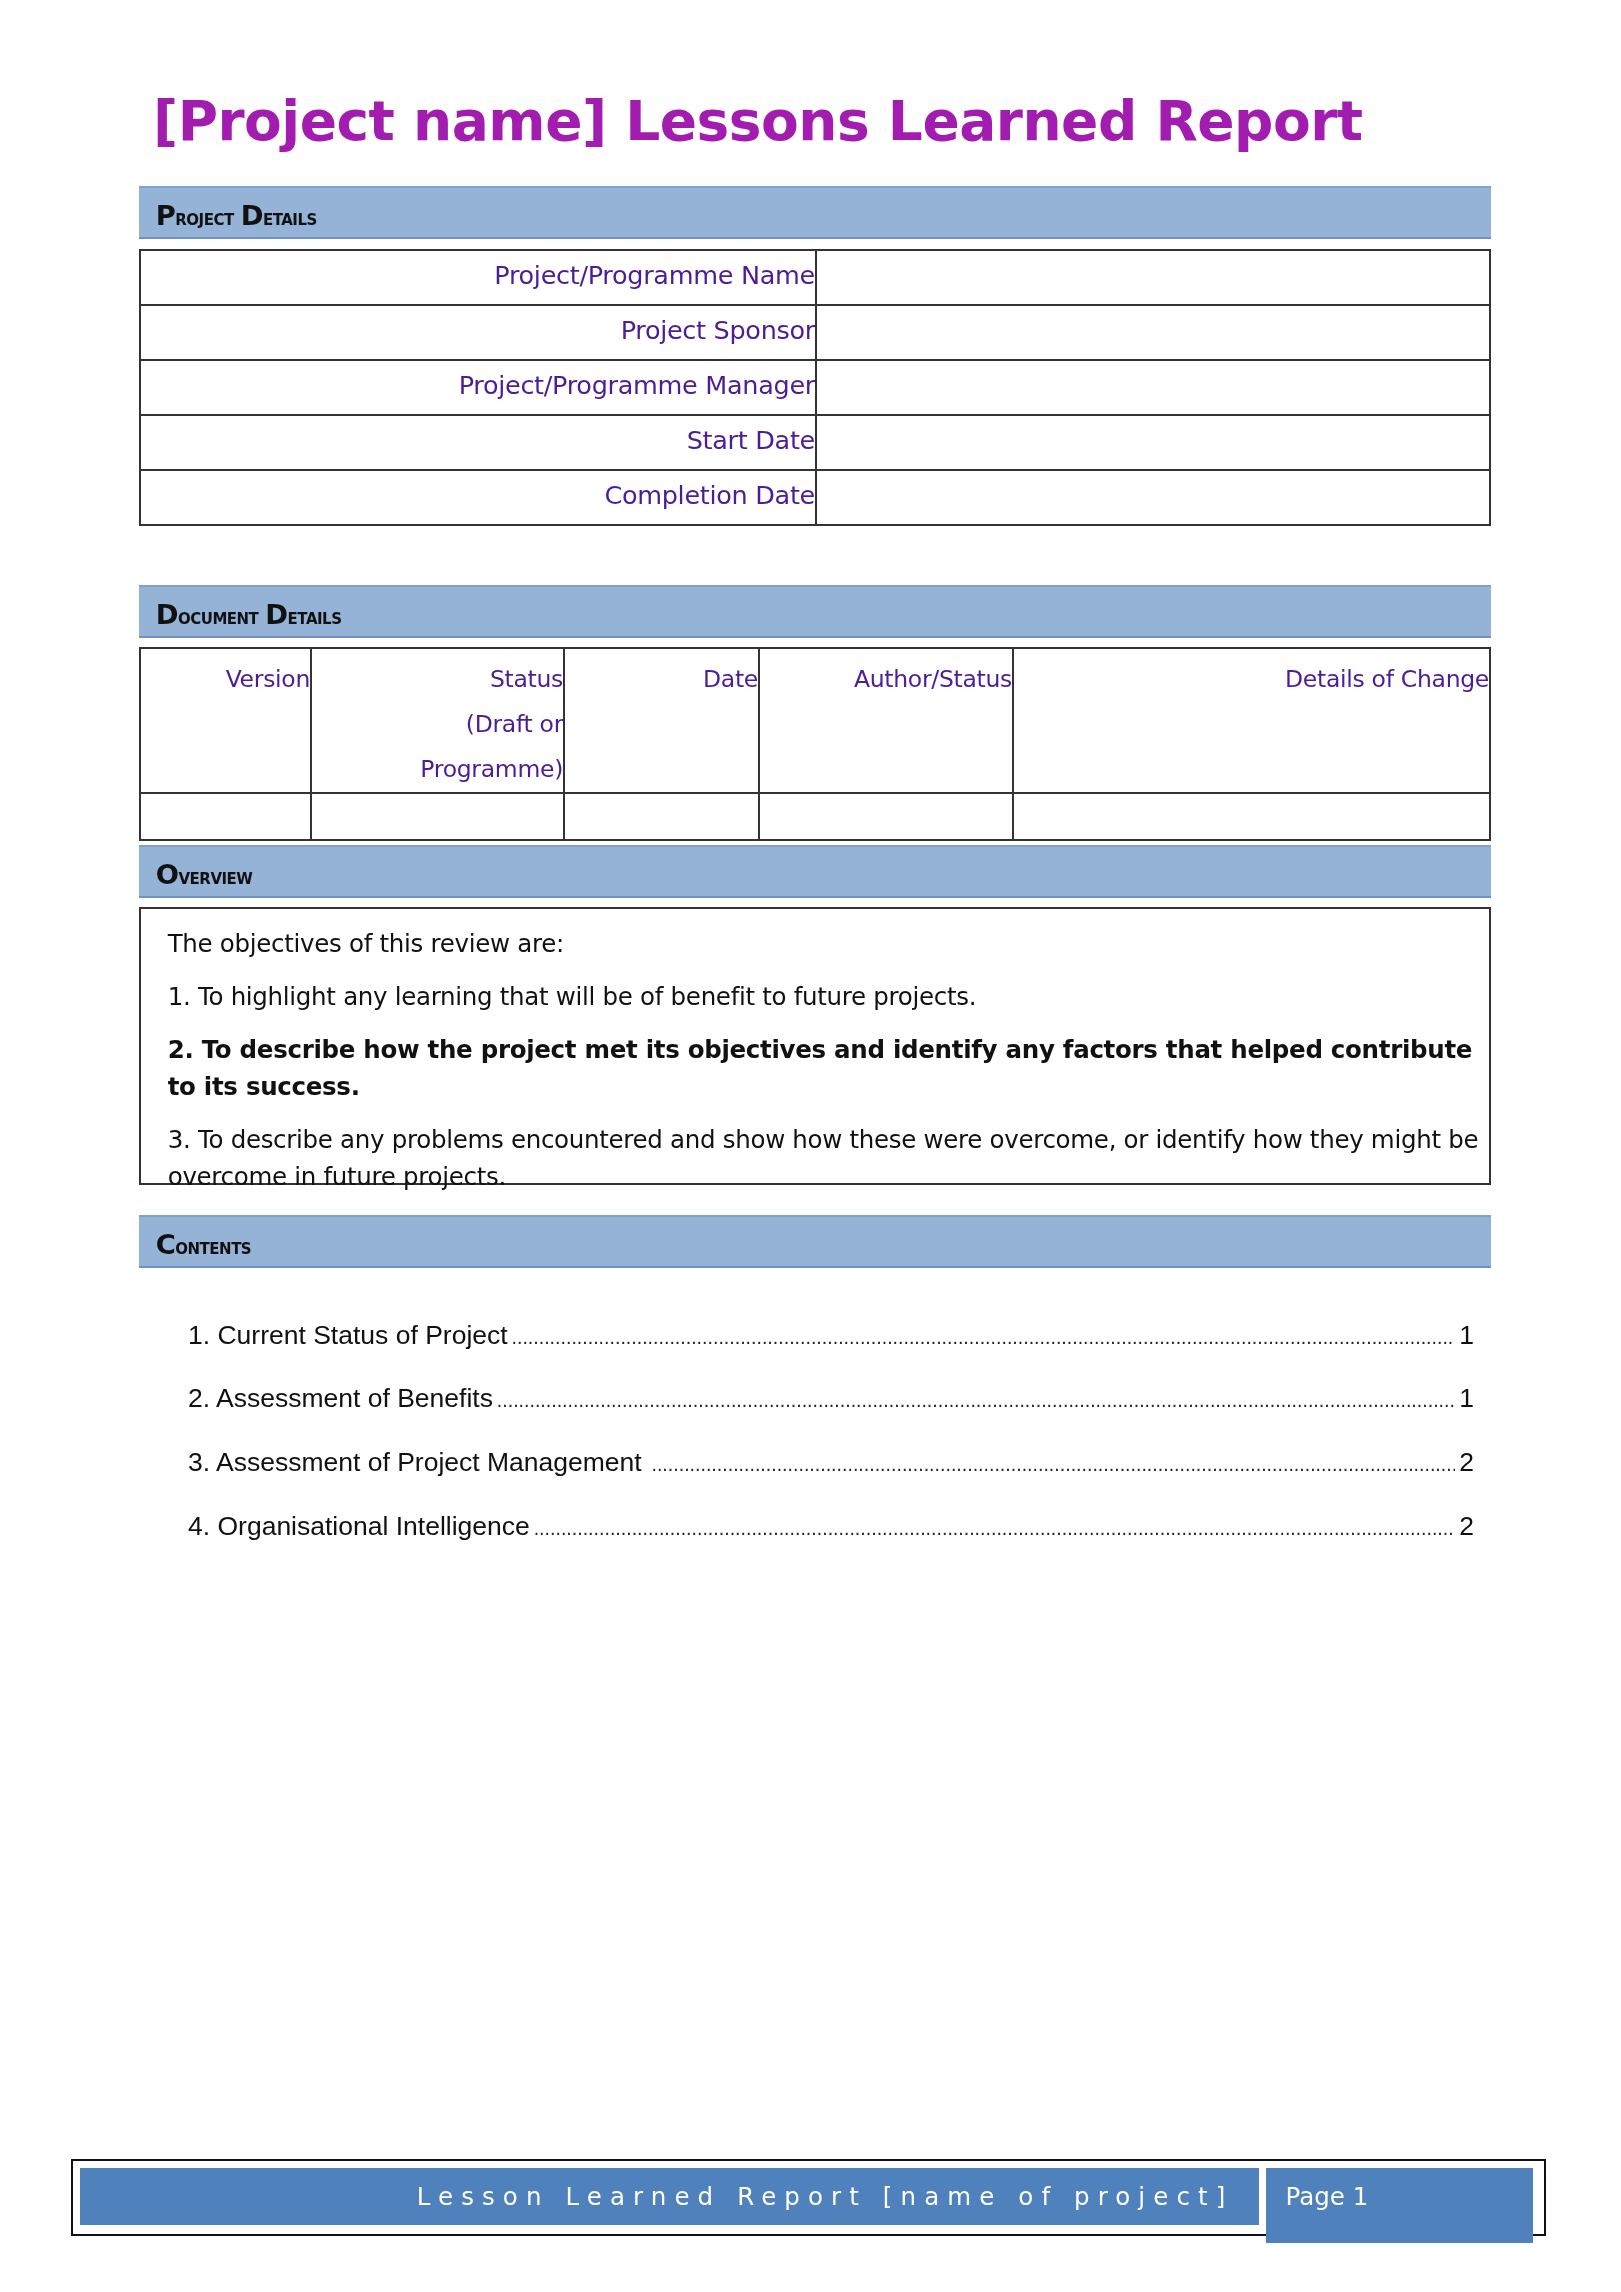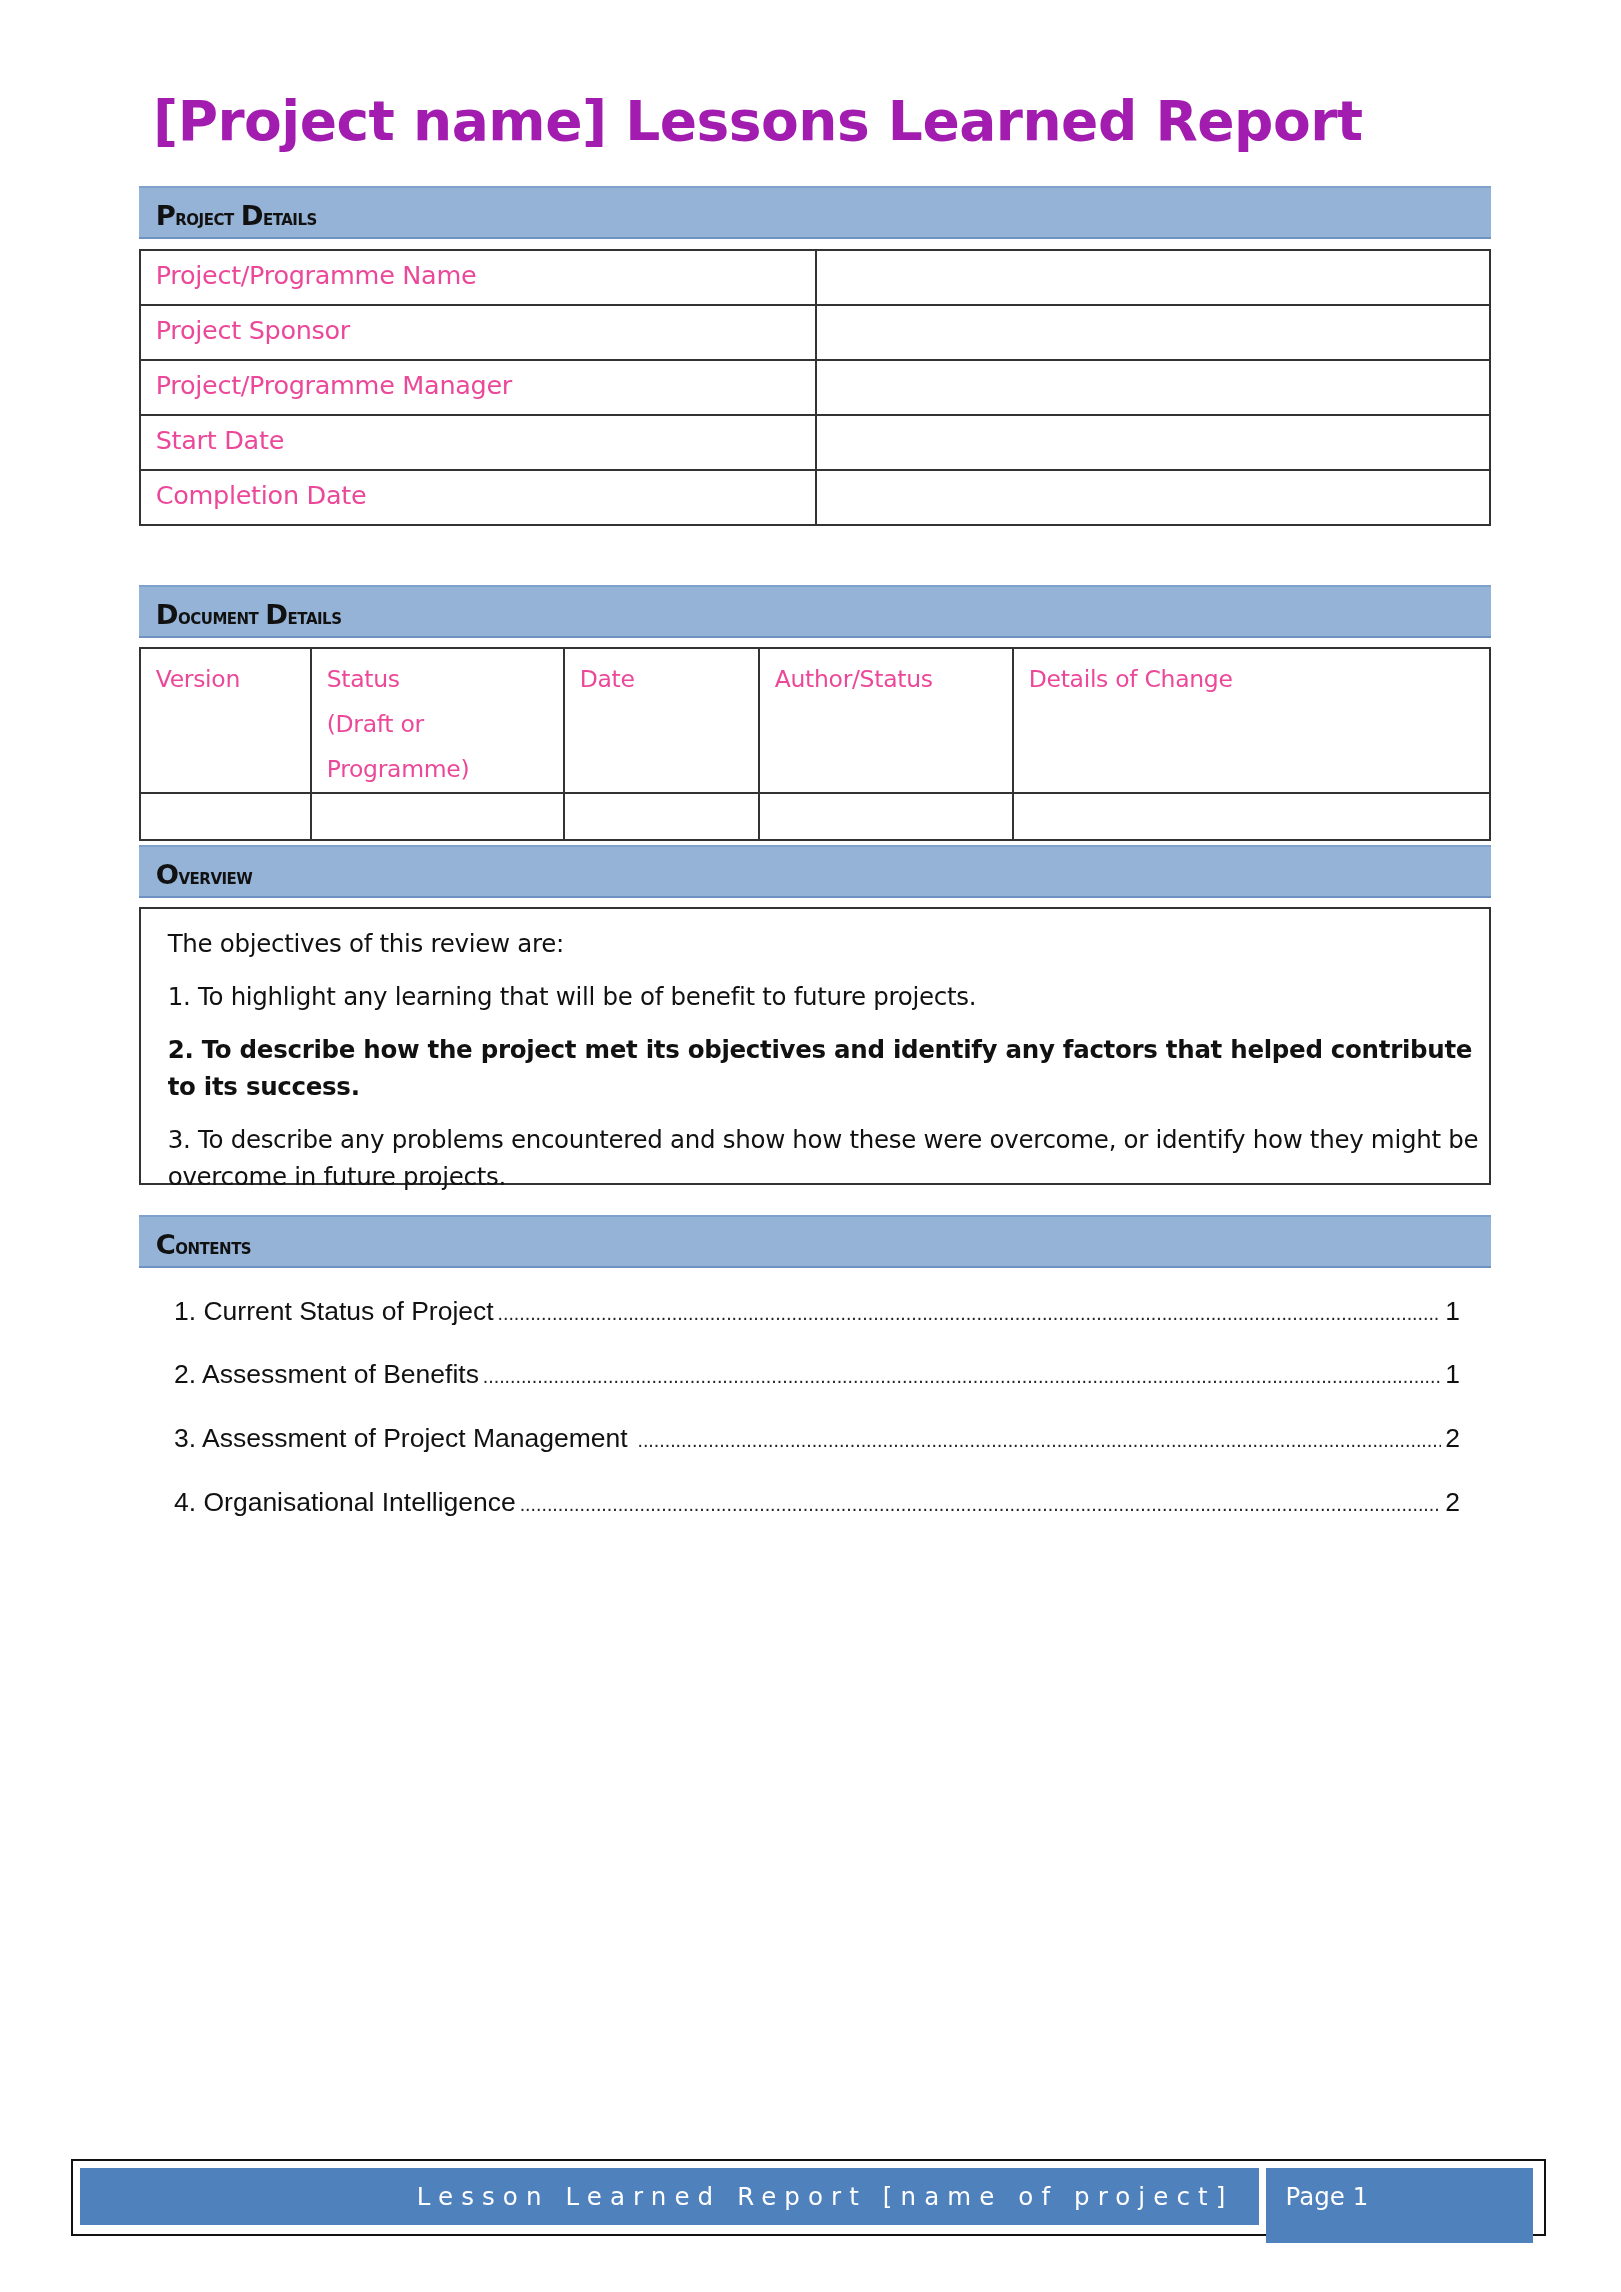--- a/index.html
+++ b/index.html
@@ -9,39 +9,39 @@
 
   #title { left: 153px; top: 94px; font-family: "DejaVu Sans", sans-serif; font-weight: bold;
            font-size: 55px; color: #a21caf; letter-spacing: -0.5px; white-space: nowrap; line-height: 1; }
 
   .section-bar { position: absolute; left: 139px; width: 1352px; height: 53px; background: #95B3D7;
                  border-top: 2px solid #7FA2CC; border-bottom: 2px solid #6E93C2; box-sizing: border-box; }
   .section-bar .label { position: absolute; left: 16.7px; top: 11.8px; font-family: "DejaVu Sans", sans-serif;
                  font-weight: bold; font-size: 21.6px; font-variant: small-caps; color: #111; letter-spacing: -0.5px; }
   .section-bar .label .cap { font-size: 27.4px; }
 
-  table { border-collapse: collapse; position: absolute; font-family: "DejaVu Sans", sans-serif; font-size: 24.5px; color: #ec4899; }
+  table { border-collapse: collapse; position: absolute; font-family: "DejaVu Sans", sans-serif; font-size: 24.5px; color: #4c1d95; text-align: right; }
   td { border: 2px solid #333; vertical-align: top; padding: 0; }
 
   #proj-table { left: 139px; top: 249px; width: 1352px; }
   #proj-table td { height: 53px; }
   #proj-table td .txt { display: block; padding: 8.8px 0 0 14.7px; font-size: 25.5px; letter-spacing: -0.3px; }
   #proj-table td.c1 { width: 674px; }
 
   #doc-table { left: 139px; top: 647px; width: 1352px; }
   #doc-table tr.hdr td { height: 96px; }
   #doc-table tr.blank td { height: 45px; }
   #doc-table td .txt { display: block; padding: 7.8px 0 0 14.7px; line-height: 45px; font-size: 23.5px; letter-spacing: -0.3px; }
 
   #overview-box { left: 139px; top: 907px; width: 1352px; height: 278px; border: 2px solid #333; box-sizing: border-box; }
   #overview-box p { margin: 12px; position: absolute; left: 14.7px; font-family: "DejaVu Sans", sans-serif;
                     font-size: 24.5px; line-height: 37px; letter-spacing: -0.3px; width: 1318px; }
 
-  .toc-item { position: absolute; left: 174px; width: 1286px; height: 33px; font-family: "Liberation Sans", sans-serif;
-              font-size: 26.5px; display: flex; align-items: baseline; color: #111; }
+  .toc-item { position: absolute; left: 188px; width: 1286px; height: 33px; font-family: "Liberation Sans", sans-serif;
+              font-size: 26.5px; display: flex; align-items: baseline; color: #111; margin-top: 24px; }
   .toc-item .toc-title { white-space: nowrap; }
   .toc-item .toc-dots { flex: 1; overflow: hidden; white-space: nowrap; margin: 0 3.9px; letter-spacing: 0px; color: #222; font-size: 19.6px; }
   .toc-item .toc-page { white-space: nowrap; }
 
   #footer { left: 71px; top: 2159px; width: 1475px; height: 77px; border: 2px solid #111; box-sizing: border-box; }
   #footer-main { position: absolute; left: 6.9px; top: 6.9px; width: 1179px; height: 59px; background: #4F81BD;
                  border-bottom: 2.9px solid #ffffff; box-sizing: border-box; }
   #footer-main .txt { position: absolute; right: 25.5px; top: 13.7px; color: #fff; font-family: "DejaVu Sans", sans-serif;
                  font-size: 24.5px; letter-spacing: 8.1px; white-space: nowrap; }
   #footer-page { position: absolute; left: 1193px; top: 6.9px; width: 267px; height: 75px; background: #4F81BD; box-sizing: border-box; }

